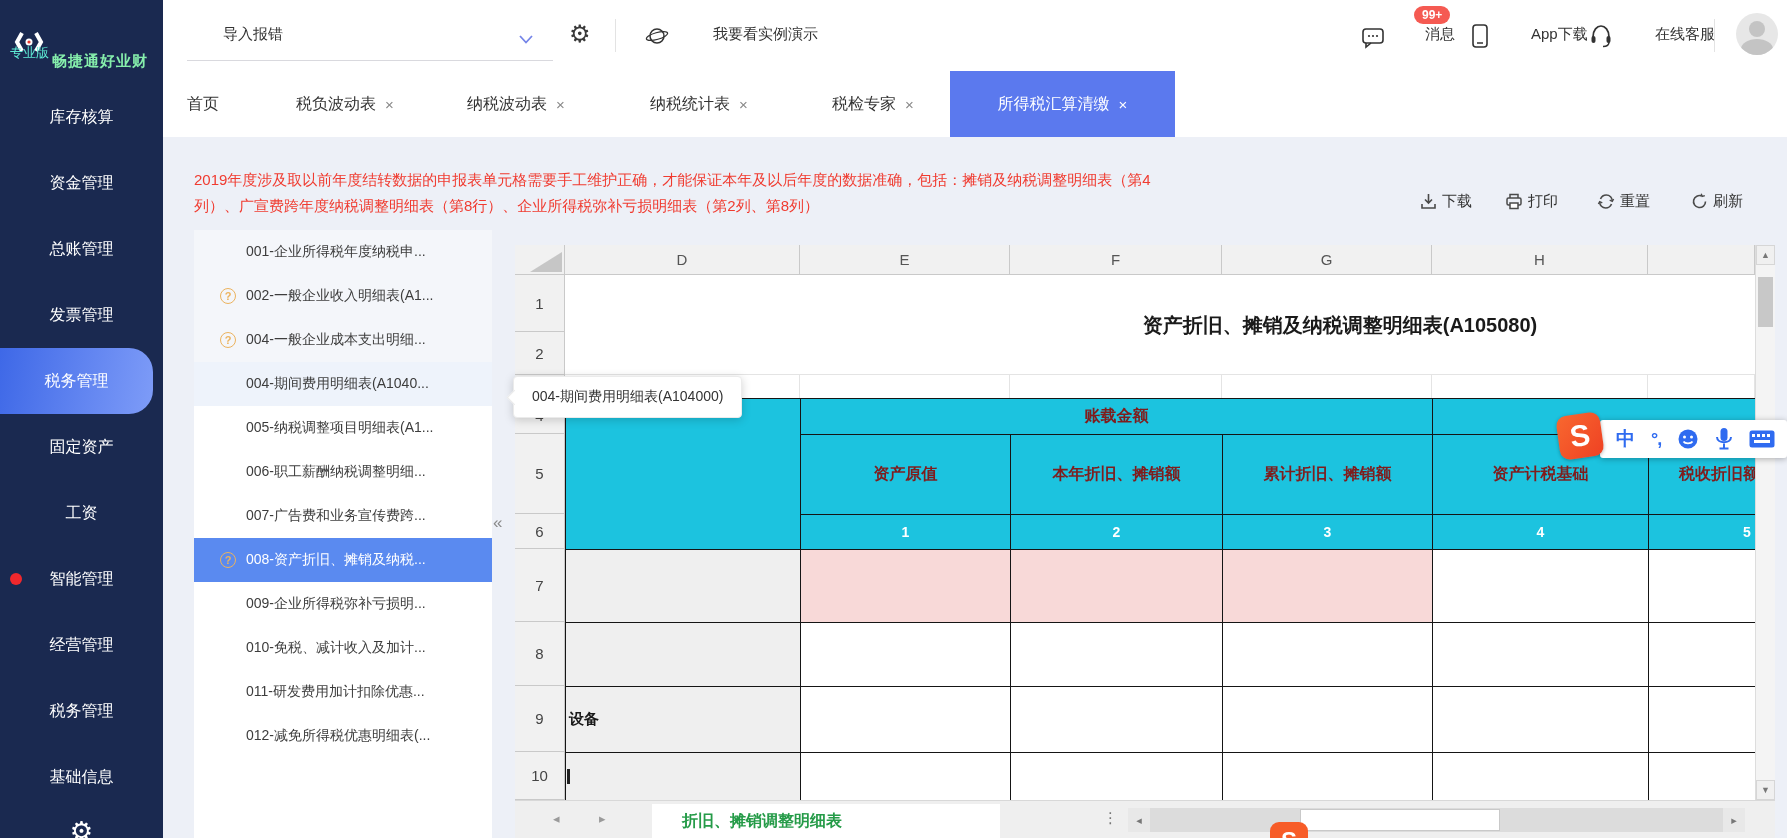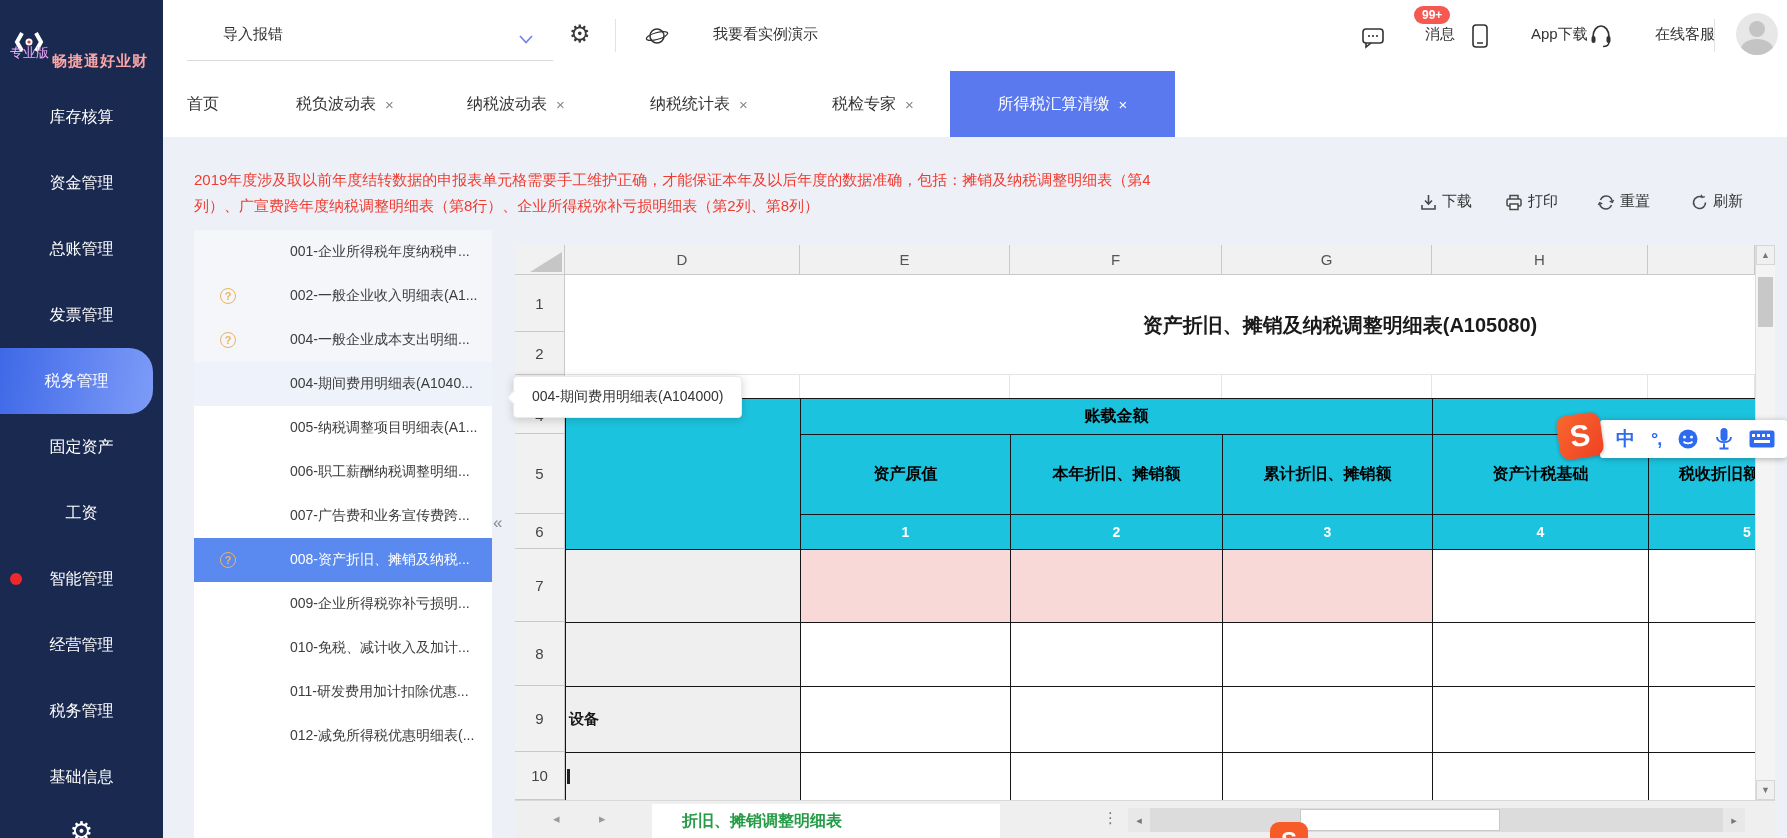--- a/index.html
+++ b/index.html
@@ -2,22 +2,22 @@
 <html><head>
 <meta charset="utf-8">
 <style>
   html,body{margin:0;padding:0;}
   body{font-family:"Liberation Sans","DejaVu Sans",sans-serif;}
   #screen{position:relative;width:1787px;height:838px;background:#edf0f7;overflow:hidden;}
   
   #sidebar{position:absolute;left:0;top:0;width:163px;height:838px;background:#1a2950;z-index:3;}
   .logo-row{position:absolute;left:12px;top:12px;display:flex;align-items:center;}
   .logo-mark{width:34px;height:34px;display:flex;align-items:center;justify-content:center;}
-  .logo-title{color:#fca5a5;font-size:15px;font-weight:bold;margin-left:6px;letter-spacing:1px;margin-top:40px;}
-  .logo-sub{position:absolute;left:10px;top:44px;color:#f0abfc;font-size:13px;}
+  .logo-title{color:#86efac;font-size:15px;font-weight:bold;margin-left:6px;letter-spacing:1px;margin-top:40px;}
+  .logo-sub{position:absolute;left:10px;top:44px;color:#5eead4;font-size:13px;}
   #side-menu{position:absolute;left:0;top:84px;width:163px;}
   .side-item{position:relative;height:66px;width:163px;display:flex;align-items:center;justify-content:center;color:#fff;font-size:16px;cursor:pointer;box-sizing:border-box;}
   .side-item.active{width:153px;background:linear-gradient(100deg,#3e68e7 0%,#7e9cf8 100%);border-radius:0 24px 24px 0;}
   .side-dot{position:absolute;left:10px;top:27px;width:12px;height:12px;border-radius:50%;background:#f0282d;}
   .side-gear{position:absolute;left:0;top:816px;width:163px;text-align:center;color:#fff;font-size:26px;}
   
   #topbar{position:absolute;left:163px;top:0;width:1624px;height:71px;background:#fff;}
   .tb-text{font-size:15px;color:#333;margin-left:36px;}
   #import-error{position:absolute;left:24px;top:25px;}
   #import-chevron{position:absolute;left:356px;top:30px;color:#7585e8;}
@@ -38,46 +38,46 @@
   .avatar-body{position:absolute;left:5px;top:26px;width:32px;height:20px;border-radius:50% 50% 0 0;background:#c4c4c4;}
   
   #tabbar{position:absolute;left:163px;top:71px;width:1624px;height:66px;background:#fff;}
   .tab{position:absolute;top:0;height:66px;display:flex;align-items:center;font-size:16px;color:#333;cursor:pointer;}
   .tab .x{margin-left:9px;color:#888;font-size:15px;}
   .tab.active{background:#5b79ee;color:#fff;justify-content:center;}
   .tab.active .x{color:#fff;}
   
   #content{position:absolute;left:163px;top:137px;width:1624px;height:701px;background:#edf0f7;}
   .warn{position:absolute;left:31px;white-space:nowrap;color:#f03b30;font-size:15px;}
-  .tool-item{position:absolute;top:55px;display:flex;align-items:flex-end;font-size:15px;color:#333;cursor:pointer;}
+  .tool-item{position:absolute;top:55px;display:flex;align-items:center;font-size:15px;color:#333;cursor:pointer;}
   .tool-item svg{margin-right:5px;}
   
   #form-list{position:absolute;left:31px;top:93px;width:298px;height:608px;background:#fff;}
   .fl-item{position:relative;height:44px;display:flex;align-items:center;font-size:14px;color:#3d3d3d;cursor:pointer;background:#fff;}
   .fl-item.light{background:#f4f6fa;}
   .fl-item.hover{background:#eef3fb;}
   .fl-item.selected{background:#5a8af0;color:#fff;}
-  .fl-label{position:absolute;left:52px;white-space:nowrap;overflow:hidden;max-width:240px;margin-left:44px;}
+  .fl-label{position:absolute;left:52px;white-space:nowrap;overflow:hidden;max-width:240px;}
   .q-icon{position:absolute;left:26px;width:16px;height:16px;border:1.5px solid #ecb35e;border-radius:50%;color:#ecb35e;font-size:11px;font-weight:bold;display:flex;align-items:center;justify-content:center;box-sizing:border-box;}
   #collapse-handle{position:absolute;left:330px;top:376px;color:#8a8a8a;font-size:17px;cursor:pointer;}
   
   #grid{position:absolute;left:352px;top:108px;width:1260px;height:555px;background:#fff;overflow:hidden;}
   #colhdr{position:absolute;left:0;top:0;height:30px;display:flex;}
   .ch{background:#f1f1f1;border-right:1px solid #c9c9c9;border-bottom:1px solid #c9c9c9;box-sizing:border-box;display:flex;align-items:center;justify-content:center;font-size:15px;color:#555;}
   #corner{position:relative;}
   .corner-tri{position:absolute;right:2px;bottom:2px;width:0;height:0;border-left:32px solid transparent;border-bottom:20px solid #c6c6c6;}
   #rncol{position:absolute;left:0;top:30px;width:50px;}
   .rn{background:#f1f1f1;border-right:1px solid #c9c9c9;border-bottom:1px solid #c9c9c9;box-sizing:border-box;display:flex;align-items:center;justify-content:center;font-size:15px;color:#444;}
   #title-block{position:absolute;left:50px;top:30px;width:1190px;height:100px;background:#fff;border-bottom:1px solid #e4e4e4;box-sizing:border-box;}
   #ss-title{position:absolute;left:775px;top:50px;transform:translate(-50%,-50%);font-size:20px;font-weight:bold;color:#1a1a1a;white-space:nowrap;}
   #row3{position:absolute;left:50px;top:130px;width:1190px;height:23px;display:flex;background:#fff;}
   .r3c{border-right:1px solid #e4e4e4;box-sizing:border-box;height:100%;}
   #tbl{position:absolute;left:50px;top:153px;width:1190px;height:402px;display:grid;grid-template-columns:235px 210px 212px 210px 216px 107px;grid-template-rows:36px 80px 35px 73px 64px 66px 48px;border-top:1.5px solid #151515;border-left:1.5px solid #151515;box-sizing:border-box;overflow:hidden;background:#fff;}
   .tc{border-right:1.5px solid #151515;border-bottom:1.5px solid #151515;box-sizing:border-box;display:flex;align-items:center;justify-content:center;}
-  .cyan{background:#1cc3df;color:#000000;font-weight:bold;font-size:16px;}
+  .cyan{background:#1cc3df;color:#7f1d1d;font-weight:bold;font-size:16px;}
   .cyan-num{background:#1cc3df;color:#fff;font-weight:bold;font-size:14px;}
   .lab{background:#efefef;}
   .pink{background:#f8d9d8;}
   .white-cell{background:#fff;}
   .clip-head{justify-content:flex-start!important;padding-left:30px;white-space:nowrap;overflow:visible;}
   .clip-num{justify-content:flex-start!important;padding-left:94px;}
   #row9-label{font-weight:bold;color:#1a1a1a;font-size:15px;}
   .sliver{width:3px;height:15px;background:#222;margin-right:auto;margin-left:1px;}
   
   #vscroll{position:absolute;left:1240px;top:0;width:20px;height:555px;background:#f4f4f4;border-left:1px solid #ddd;box-sizing:border-box;}

